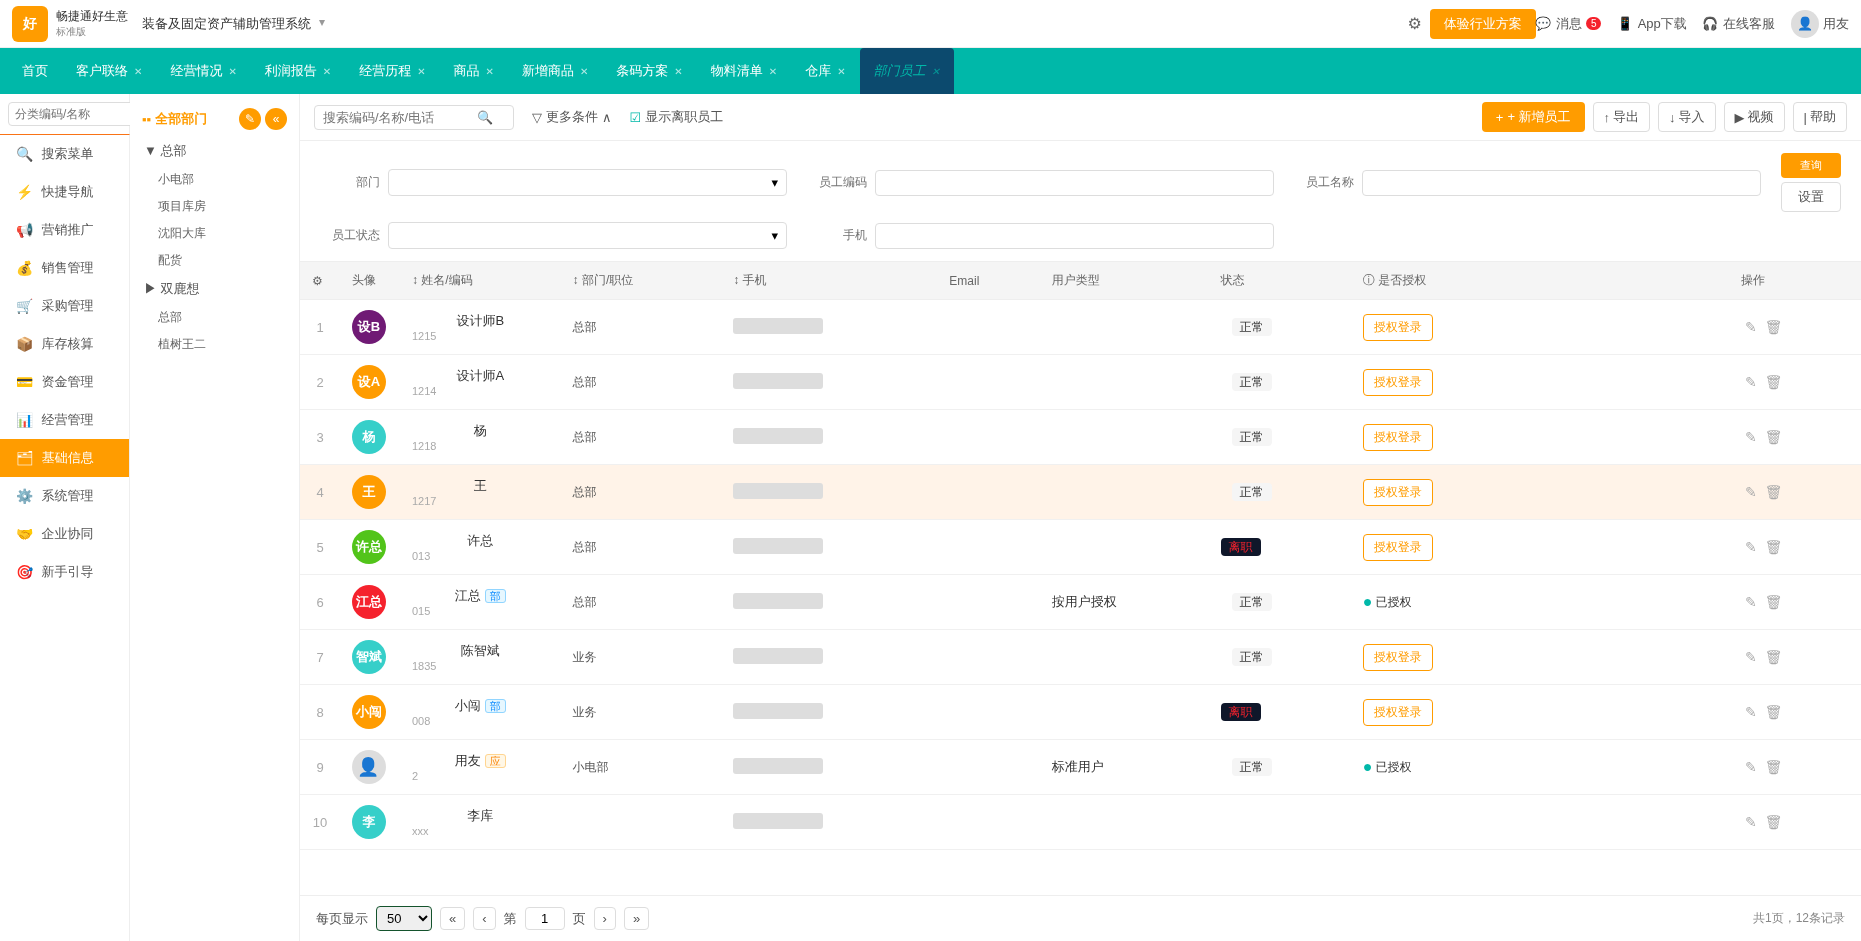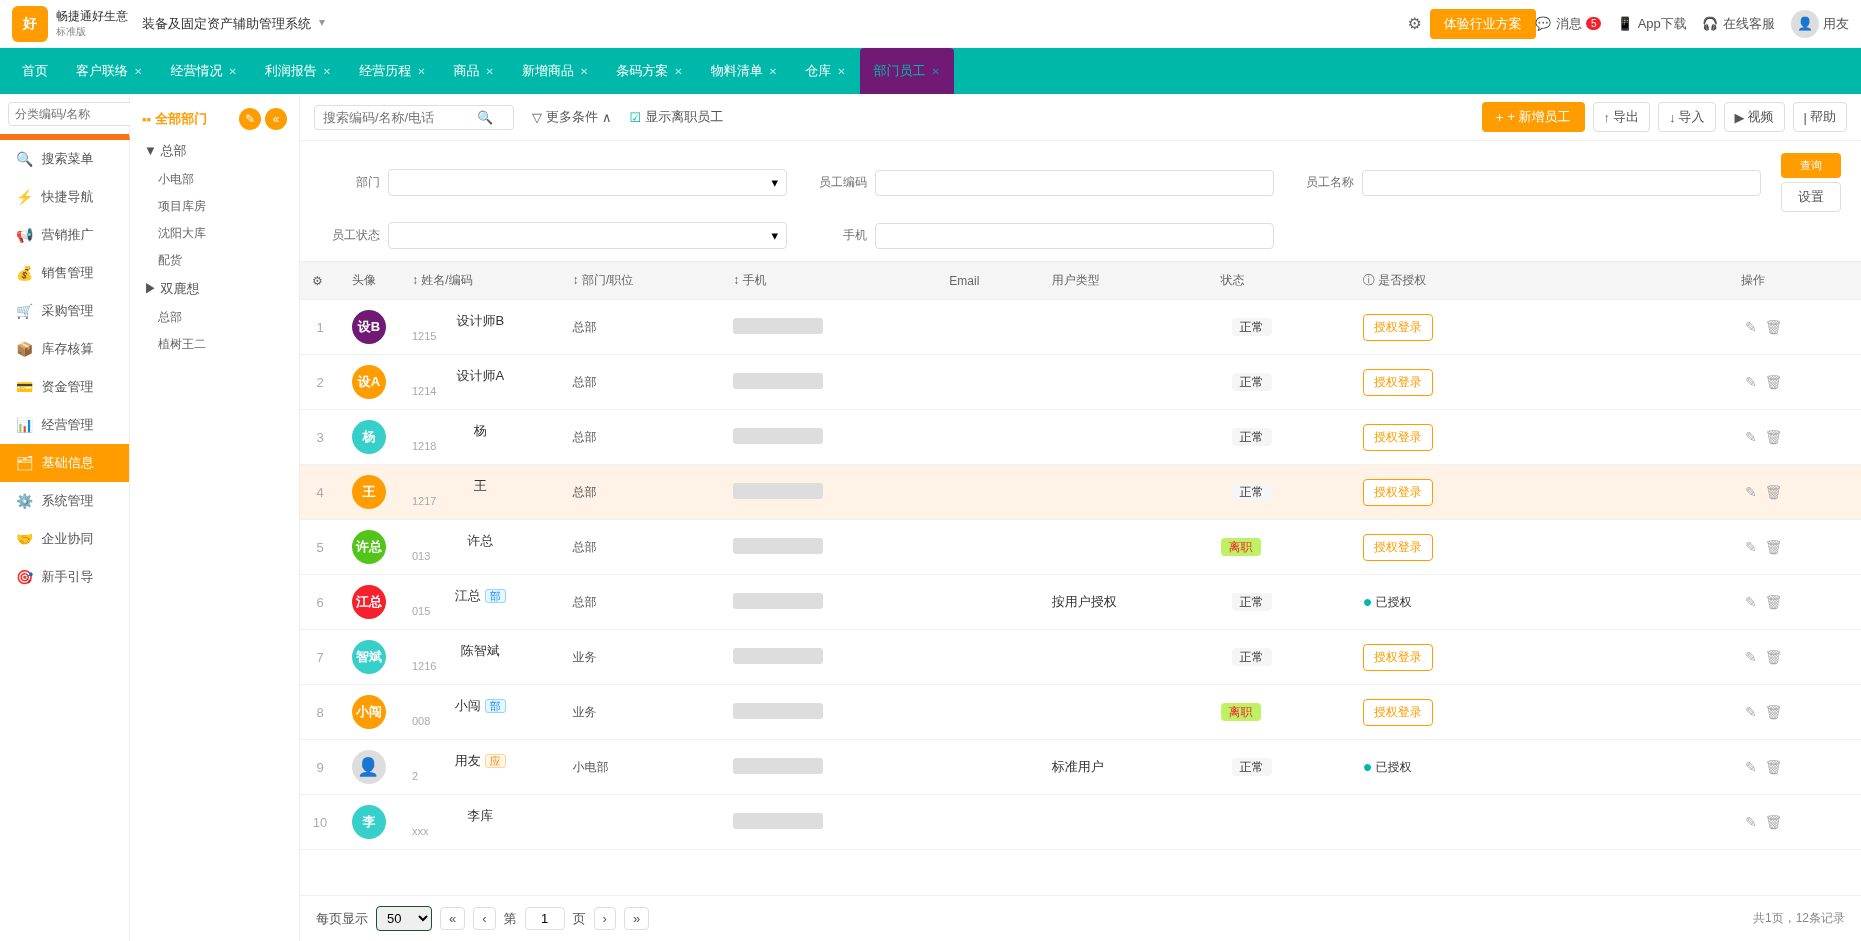--- a/index.html
+++ b/index.html
@@ -16,21 +16,21 @@
     .settings-icon { color: #666; font-size: 16px; cursor: pointer; margin-right: 8px; }
     .trial-btn { background: #ff9c00; color: white; border: none; border-radius: 4px; padding: 6px 14px; cursor: pointer; font-size: 13px; }
     .top-right { display: flex; align-items: center; gap: 16px; margin-left: auto; }
     .top-right-item { display: flex; align-items: center; gap: 4px; color: #555; cursor: pointer; font-size: 13px; }
     .badge { background: #f5222d; color: white; border-radius: 10px; padding: 1px 5px; font-size: 10px; }
     .avatar { width: 28px; height: 28px; background: #ddd; border-radius: 50%; display: flex; align-items: center; justify-content: center; color: #888; }
 
     
     .nav-tabs { height: 46px; background: #00b8a9; display: flex; align-items: stretch; padding: 0 8px; }
     .nav-tab { display: flex; align-items: center; gap: 4px; padding: 0 14px; color: white; cursor: pointer; font-size: 13px; border-radius: 4px 4px 0 0; white-space: nowrap; }
-    .nav-tab.active { background: #701a75; color: #00b8a9; border-radius: 4px 4px 0 0; }
+    .nav-tab.active { background: #0c4a6e; color: #00b8a9; border-radius: 4px 4px 0 0; font-style: italic; }
     .nav-tab .close { font-size: 10px; opacity: 0.7; margin-left: 2px; }
 
     
     .dept-panel { width: 170px; border-right: 1px solid #eee; background: #fff; flex-shrink: 0; overflow-y: auto; padding: 8px 0; }
     .dept-header { display: flex; align-items: center; justify-content: space-between; padding: 6px 12px; }
     .dept-header-title { color: #ff9c00; font-weight: bold; font-size: 13px; display: flex; align-items: center; gap: 4px; }
     .dept-header-icons { display: flex; gap: 4px; }
     .dept-header-icon { width: 22px; height: 22px; border-radius: 50%; background: #ff9c00; color: white; display: flex; align-items: center; justify-content: center; font-size: 12px; cursor: pointer; }
     .dept-group { padding: 6px 14px; cursor: pointer; color: #555; font-weight: 500; }
     .dept-sub-item { padding: 5px 14px 5px 28px; cursor: pointer; color: #666; font-size: 12px; }
@@ -60,21 +60,21 @@
 
     
     .table-container { flex: 1; overflow-y: auto; background: #fff; }
     table { width: 100%; border-collapse: collapse; }
     thead th { background: #f5f5f5; padding: 10px 12px; text-align: left; color: #666; font-weight: 500; font-size: 12px; border-bottom: 1px solid #eee; white-space: nowrap; }
     tbody tr { border-bottom: 1px solid #f0f0f0; }
     tbody tr.highlighted { background: #fff3e8; }
     tbody td { padding: 10px 12px; color: #333; font-size: 13px; }
     .avatar-circle { width: 34px; height: 34px; border-radius: 50%; display: flex; align-items: center; justify-content: center; color: white; font-size: 13px; font-weight: bold; }
     .status-normal { color: #333; background: #f5f5f5; border-radius: 4px; padding: 2px 8px; font-size: 12px; margin-left: 11px; }
-    .status-resign { color: #f5222d; background: #bef264; border-radius: 4px; padding: 2px 8px; font-size: 12px; }
+    .status-resign { color: #f5222d; background: #0f172a; border-radius: 4px; padding: 2px 8px; font-size: 12px; }
     .auth-btn { border: 1px solid #ff9c00; color: #ff9c00; background: white; border-radius: 4px; padding: 4px 10px; cursor: pointer; font-size: 12px; white-space: nowrap; }
     .auth-done { color: #333; font-size: 12px; display: flex; align-items: center; gap: 3px; }
     .auth-dot { color: #00b8a9; font-size: 16px; }
     .op-btn { background: none; border: none; cursor: pointer; color: #aaa; font-size: 14px; padding: 2px 4px; }
     .name-cell { font-size: 13px; color: #333; text-align: center; }
     .code-cell { font-size: 11px; color: #aaa; }
     .tag-blue { background: #e6f7ff; color: #1890ff; border: 1px solid #91d5ff; border-radius: 3px; padding: 0 4px; font-size: 11px; margin-left: 4px; }
     .tag-orange { background: #fff7e6; color: #fa8c16; border: 1px solid #ffd591; border-radius: 3px; padding: 0 4px; font-size: 11px; margin-left: 4px; }
     .phone-blur { background: #ddd; border-radius: 3px; display: inline-block; width: 90px; height: 16px; }
     .dept-position { font-size: 12px; color: #555; }
@@ -146,21 +146,21 @@
       <div class="nav-tab">新增商品<span class="close">✕</span></div>
       <div class="nav-tab">条码方案<span class="close">✕</span></div>
       <div class="nav-tab">物料清单<span class="close">✕</span></div>
       <div class="nav-tab">仓库<span class="close">✕</span></div>
       <div class="nav-tab active">部门员工<span class="close">✕</span></div>
     </div>
 
   <div style="display:flex; flex:1; overflow:hidden;">
 
     <div class="left-sidebar">
-      <div class="left-sidebar search-area" style="padding:8px; border-bottom:6px solid #f97316; display:flex; align-items:center; gap:4px;">
+      <div class="left-sidebar search-area" style="padding:8px; border-bottom:1px solid #f97316; display:flex; align-items:center; gap:4px;">
         <input type="text" placeholder="分类编码/名称" style="flex: 1 1 0%; border: 1px solid rgb(221, 221, 221); border-radius: 4px; padding: 4px 6px; font-size: 12px;">
         <span style="color:#aaa; cursor:pointer;">🔍</span>
       </div>
       <div id="sidebar-nav-container">
           <div class="sidebar-nav-item">
             <span class="sidebar-icon">🔍</span>
             <span>搜索菜单</span>
           </div>
           <div class="sidebar-nav-item">
             <span class="sidebar-icon">⚡</span>
@@ -447,21 +447,21 @@
                   <td></td>
                   <td><button class="op-btn">✎</button><button class="op-btn">🗑</button></td>
                 </tr>
                 <tr>
                   <td style="text-align: center; color: rgb(170, 170, 170);">7</td>
                   <td>
                     <div class="avatar-circle" style="background:#36cfc9;">智斌</div>
                   </td>
                   <td>
                     <div class="name-cell">陈智斌</div>
-                    <div class="code-cell">1216</div>
+                    <div class="code-cell">1835</div>
                   </td>
                   <td>
                     <div class="dept-position">业务</div>
                   </td>
                   <td><span class="phone-blur"></span></td>
                   <td></td>
                   <td></td>
                   <td><span class="status-normal">正常</span></td>
                   <td><button class="auth-btn">授权登录</button></td>
                   <td></td>

